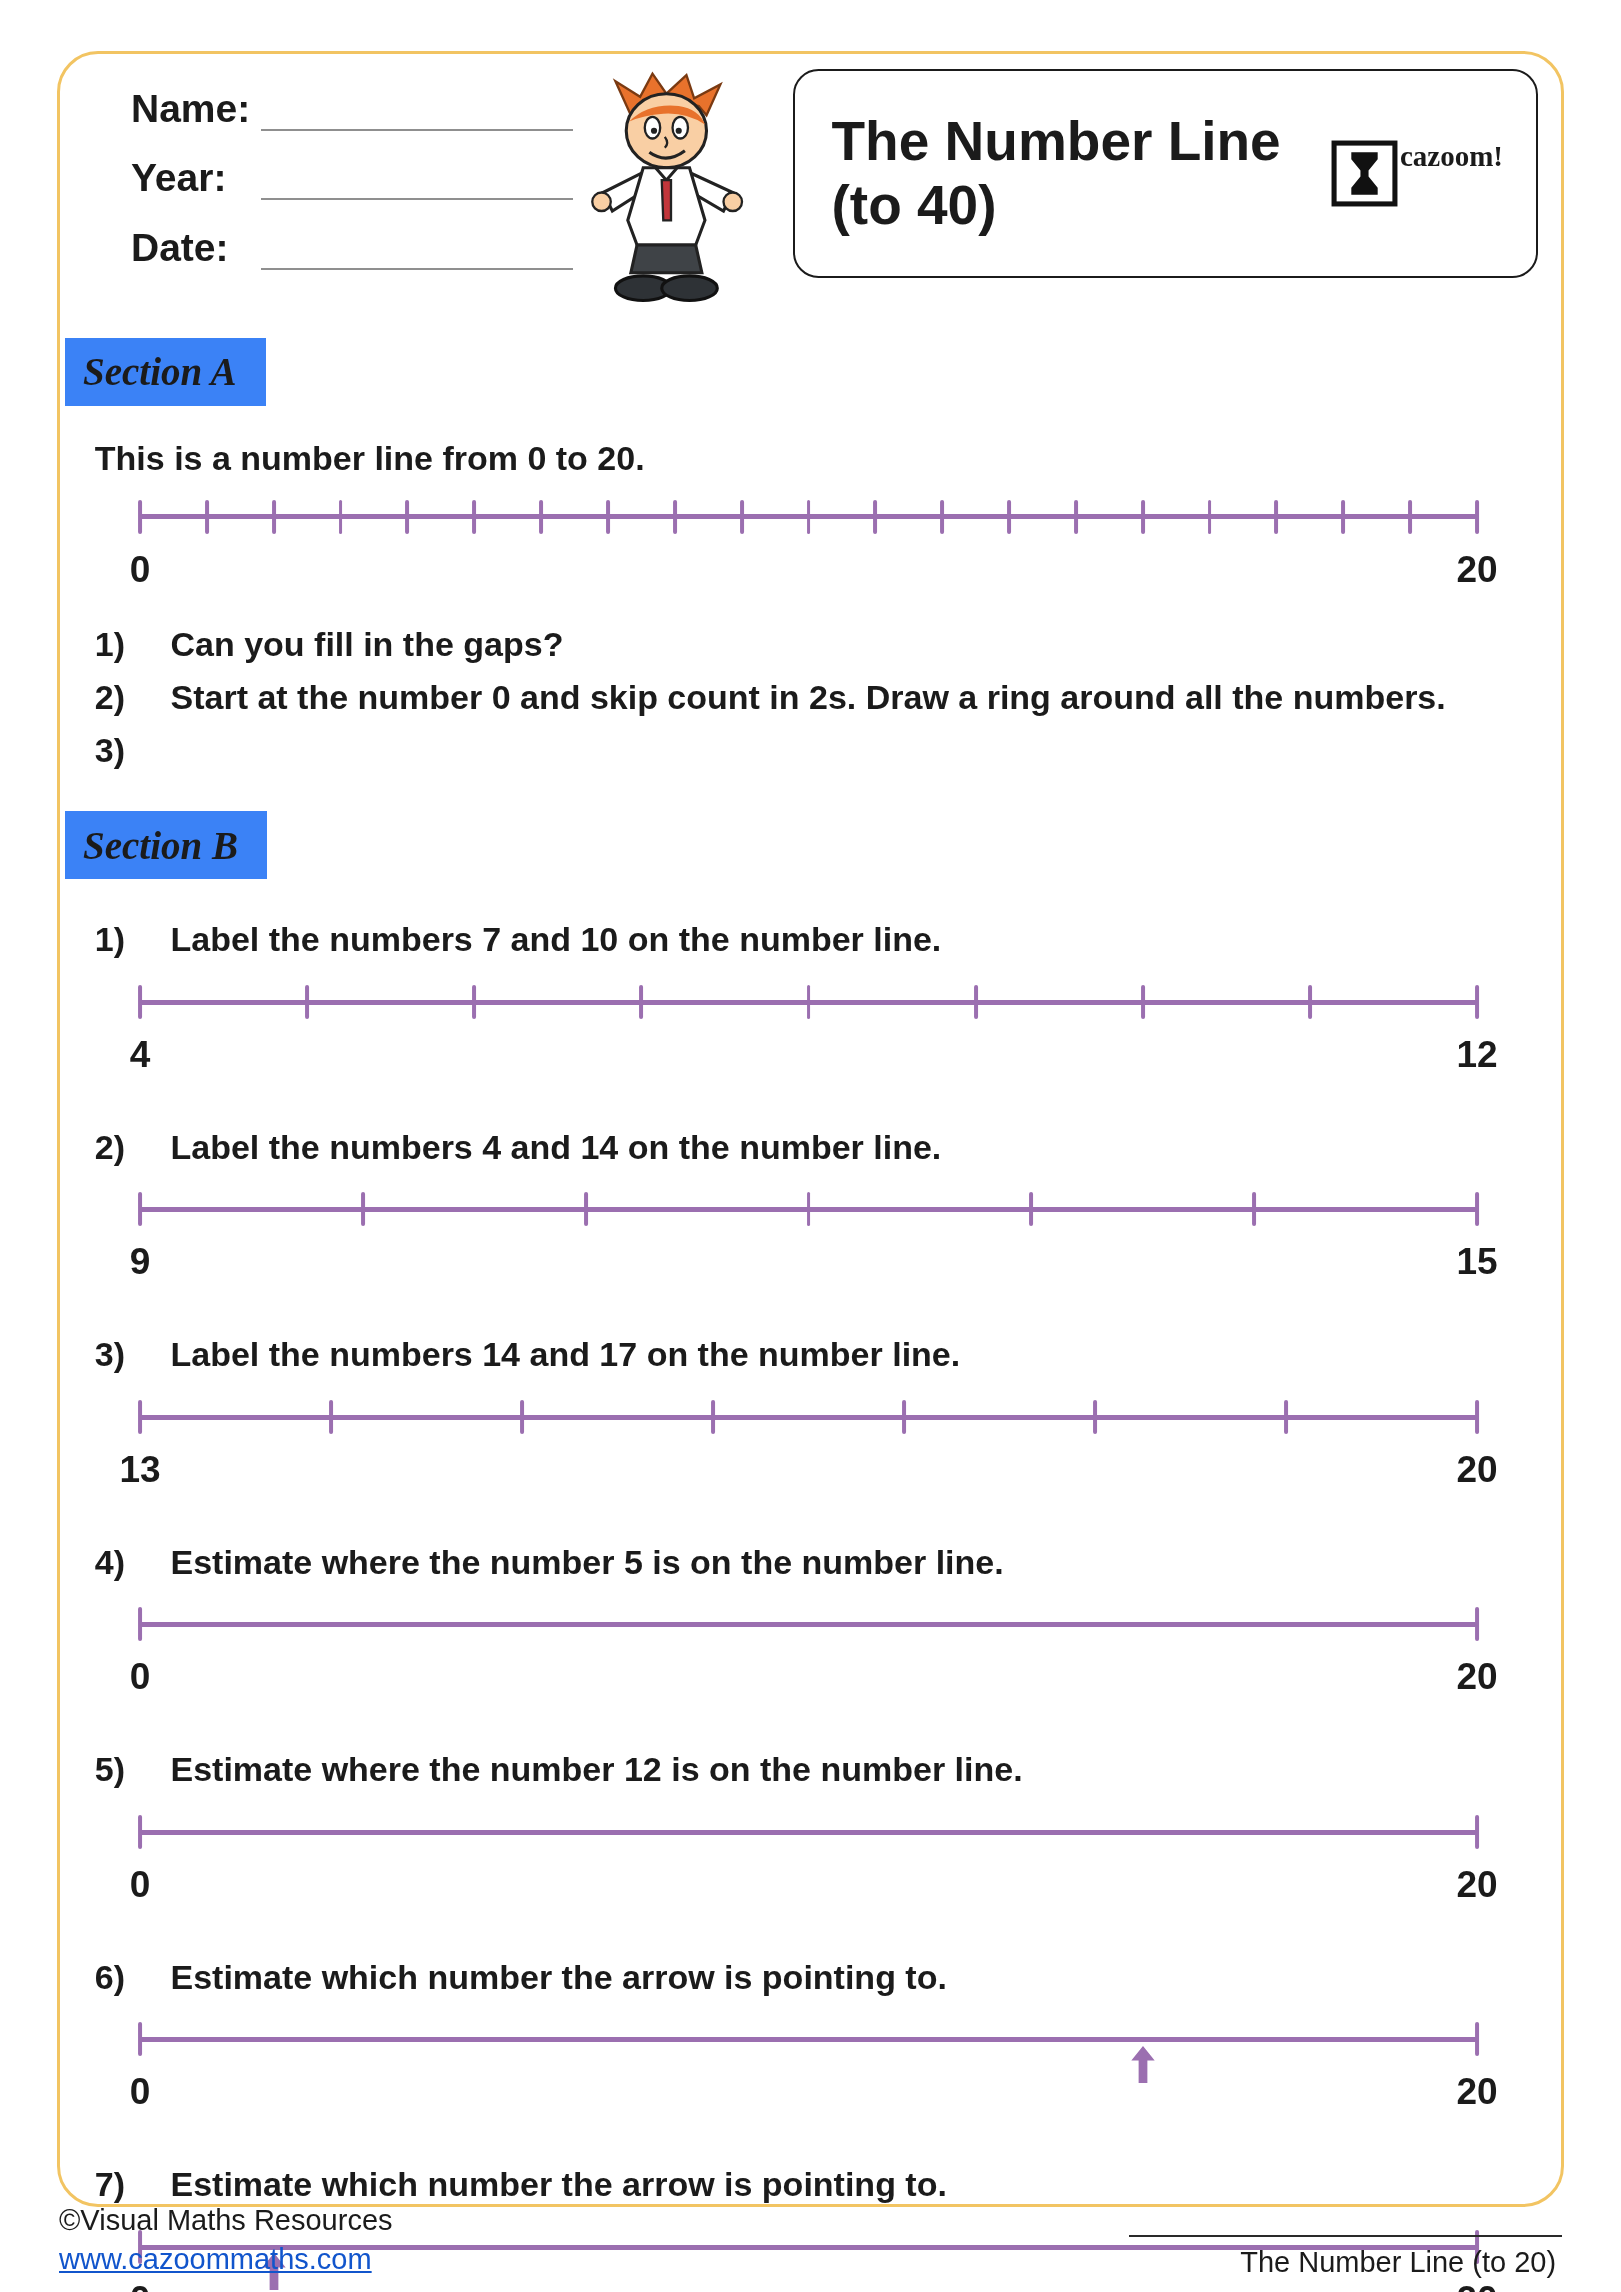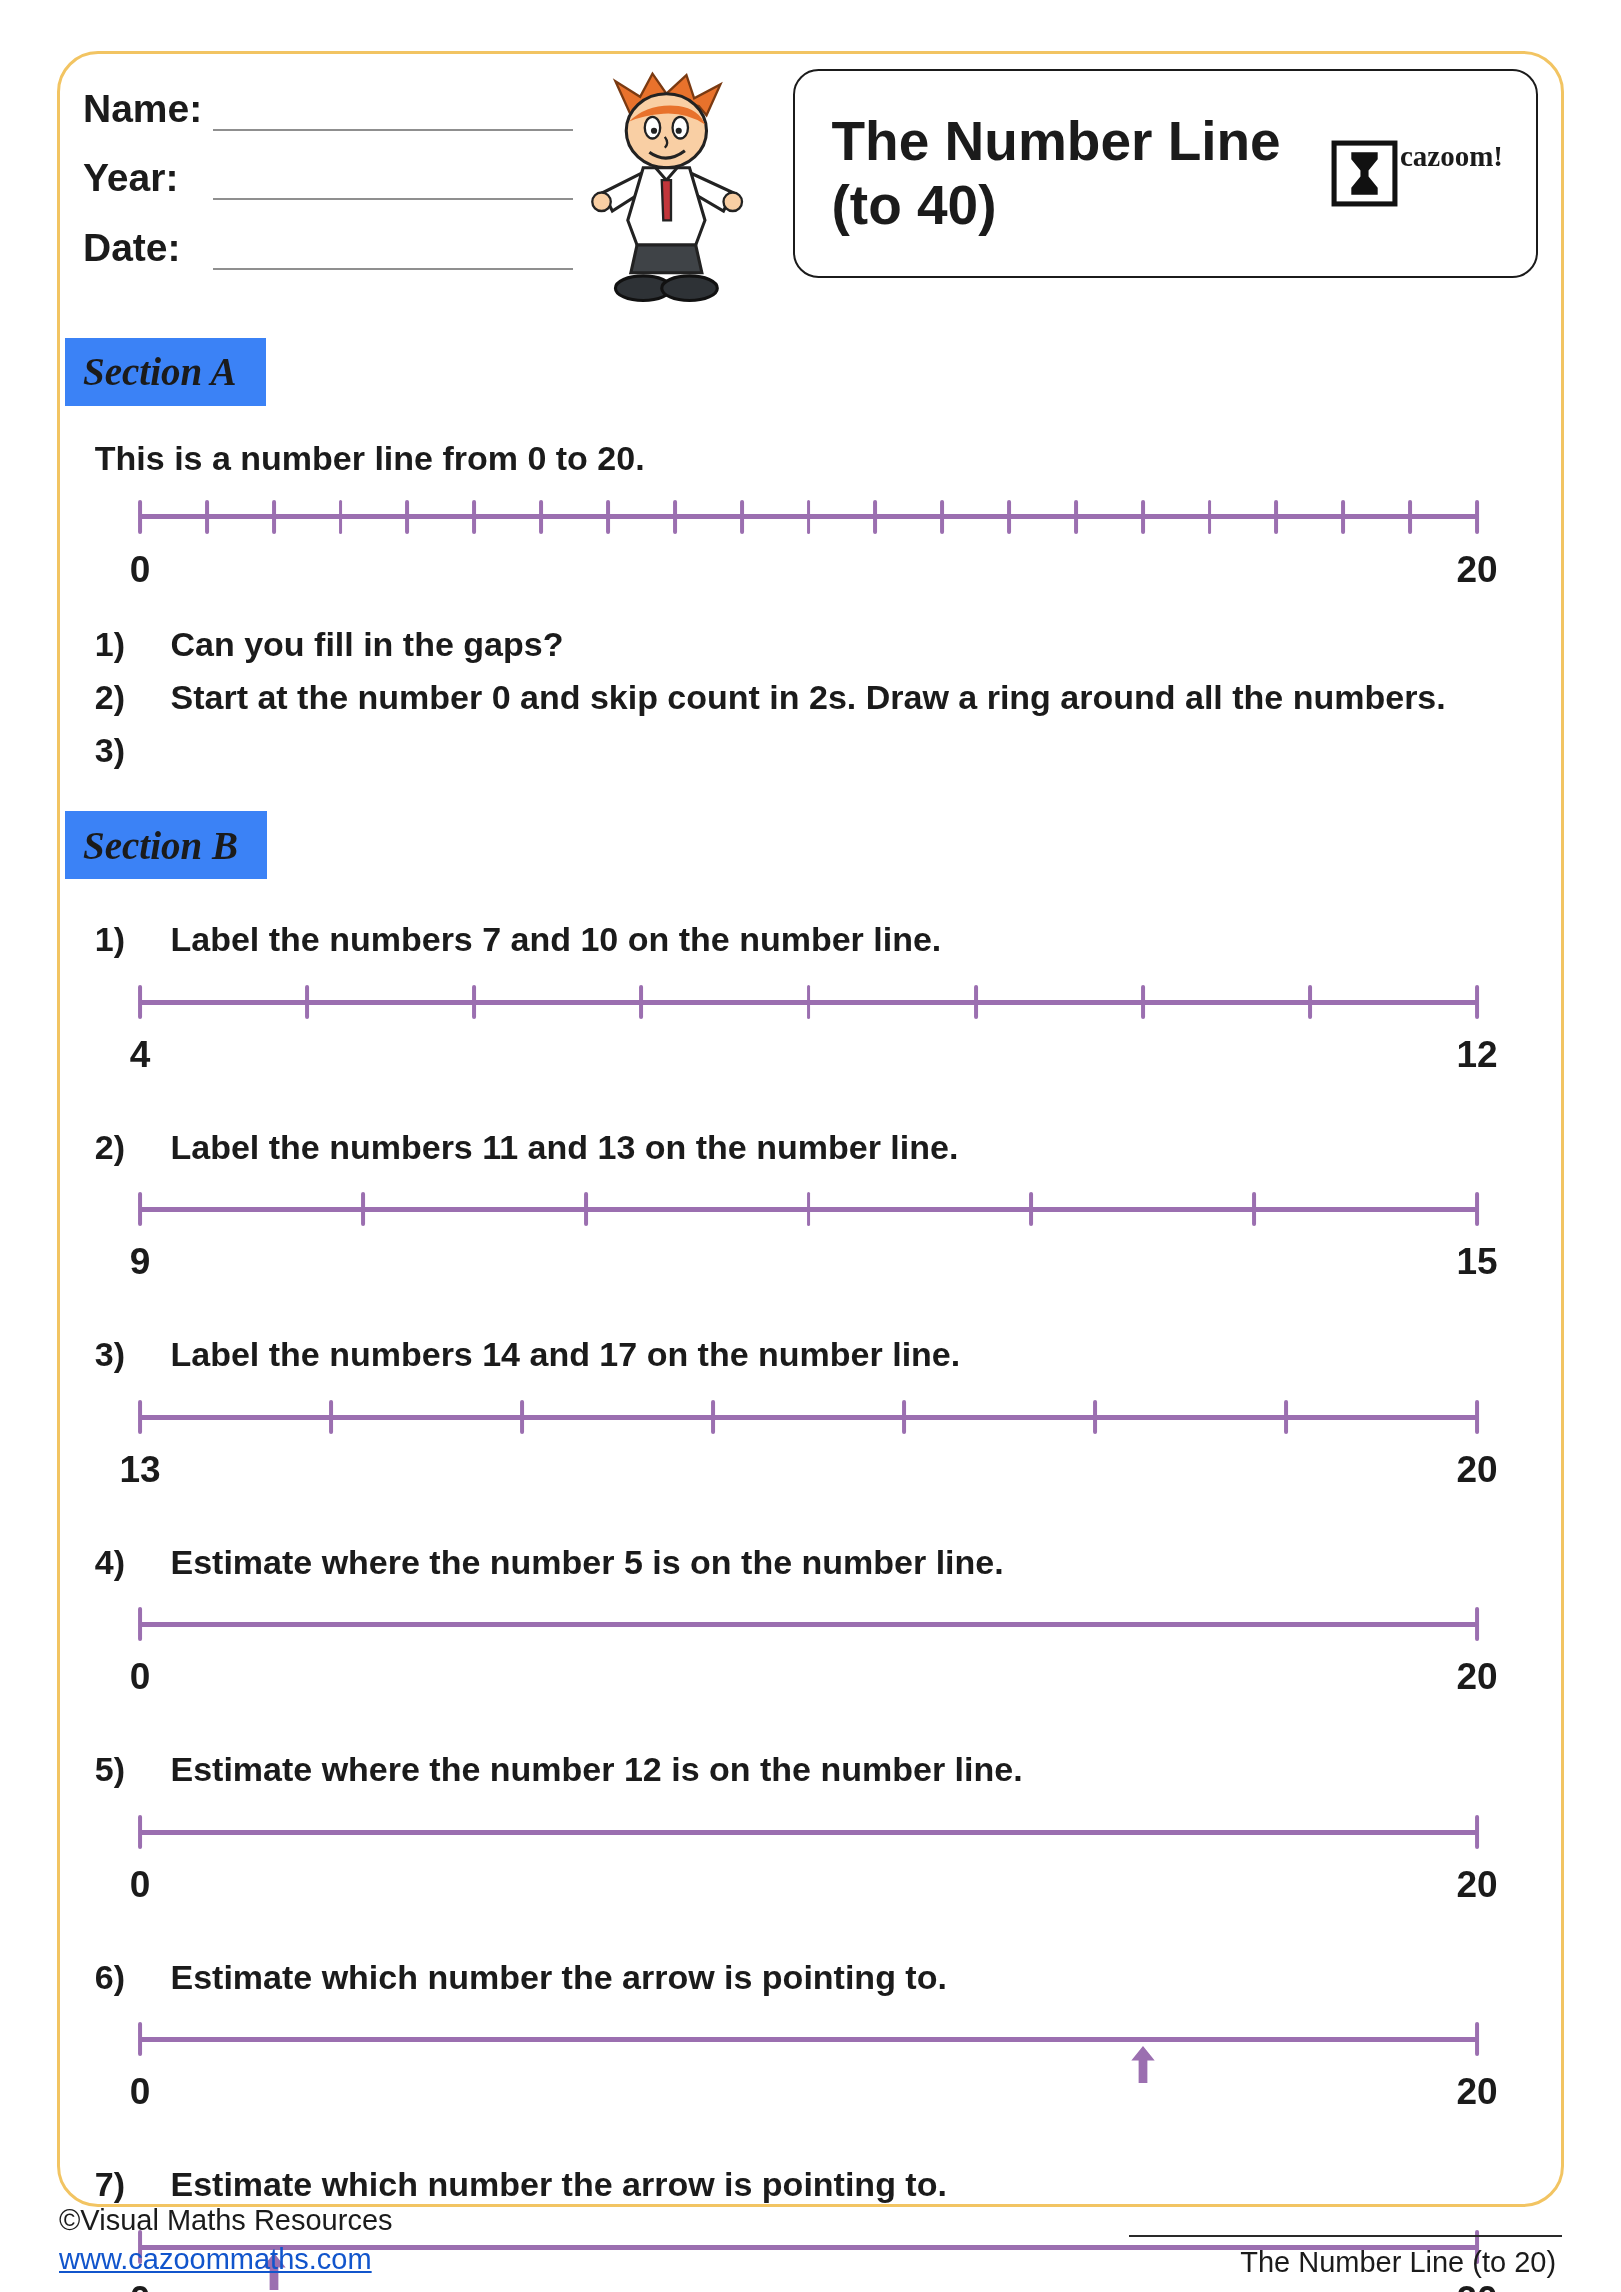--- a/index.html
+++ b/index.html
@@ -9,21 +9,21 @@
   }
   .page-border{
     position:absolute;left:57px;top:51px;right:57px;bottom:86px;
     border:3.9px solid #F2C462;border-radius:41px;pointer-events:none;
   }
   .content{position:absolute;left:83px;top:69px;right:83px;}
 
   
   .header-row{display:flex;align-items:flex-start;}
   .fields{width:490px;padding-top:17.6px;}
-  .field-row{display:flex;align-items:flex-end;margin-bottom:25.5px;}
+  .field-row{display:flex;align-items:flex-end;margin-bottom:25.5px;margin-left:48px;}
   .field-label{font-weight:bold;font-size:39px;width:116px;}
   .uline{flex:1;border-bottom:2.9px solid #8f8f8f;height:39px;margin-left:13.7px;}
   .mascot-wrap{width:196px;display:flex;justify-content:center;}
   .title-box{
     flex:1;margin-left:23.5px;border:2.9px solid #1b1b1b;border-radius:25.5px;
     padding:29px 33px 29px 37px;display:flex;justify-content:space-between;align-items:center;
     min-height:147px;
   }
   .title-text{font-weight:bold;font-size:55px;line-height:1.15;}
   .logo{display:flex;flex-direction:row;margin-left:18px;}
@@ -201,21 +201,21 @@
           <div class="nl-tick" style="left: 87.5%;"></div>
           <div class="nl-tick" style="left: 100%;"></div>
           <div class="nl-label nl-left">4</div>
           <div class="nl-label nl-right">12</div>
         </div>
     </div>
 
     <div class="b-block">
       <div class="q">
         <span class="q-num">2)</span>
-        <span class="q-text">Label the numbers 11 and 13 on the number line.</span>
+        <span class="q-text">Label the numbers 4 and 14 on the number line.</span>
       </div>
       <div class="nl">
           <div class="nl-track"></div>
           <div class="nl-tick" style="left: 0%;"></div>
           <div class="nl-tick" style="left: 16.6667%;"></div>
           <div class="nl-tick" style="left: 33.3333%;"></div>
           <div class="nl-tick" style="left: 50%;"></div>
           <div class="nl-tick" style="left: 66.6667%;"></div>
           <div class="nl-tick" style="left: 83.3333%;"></div>
           <div class="nl-tick" style="left: 100%;"></div>

